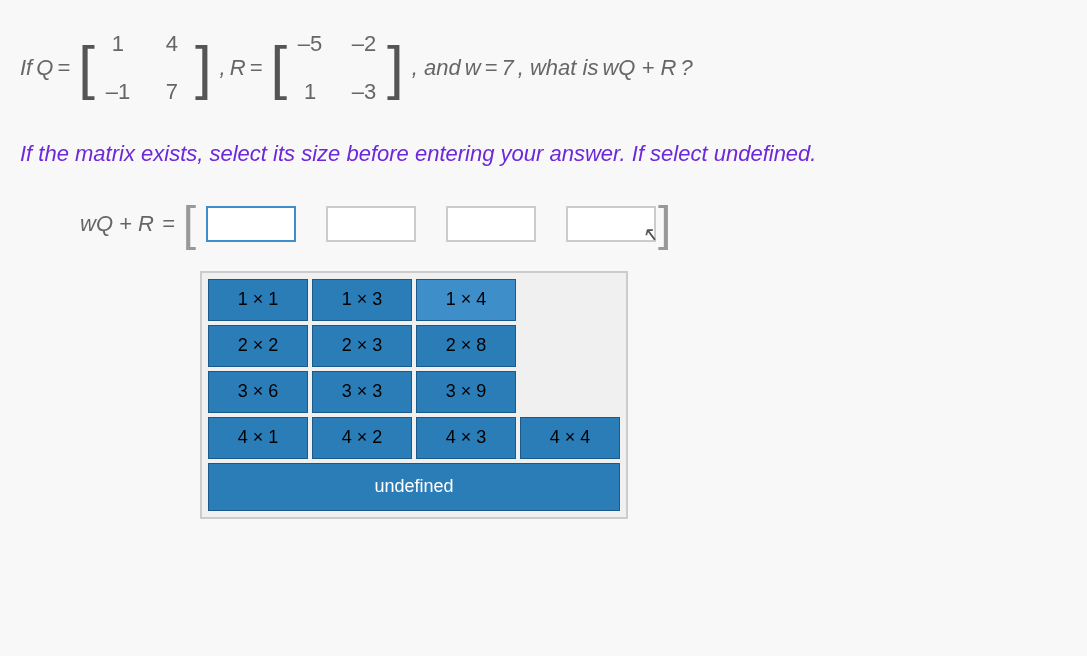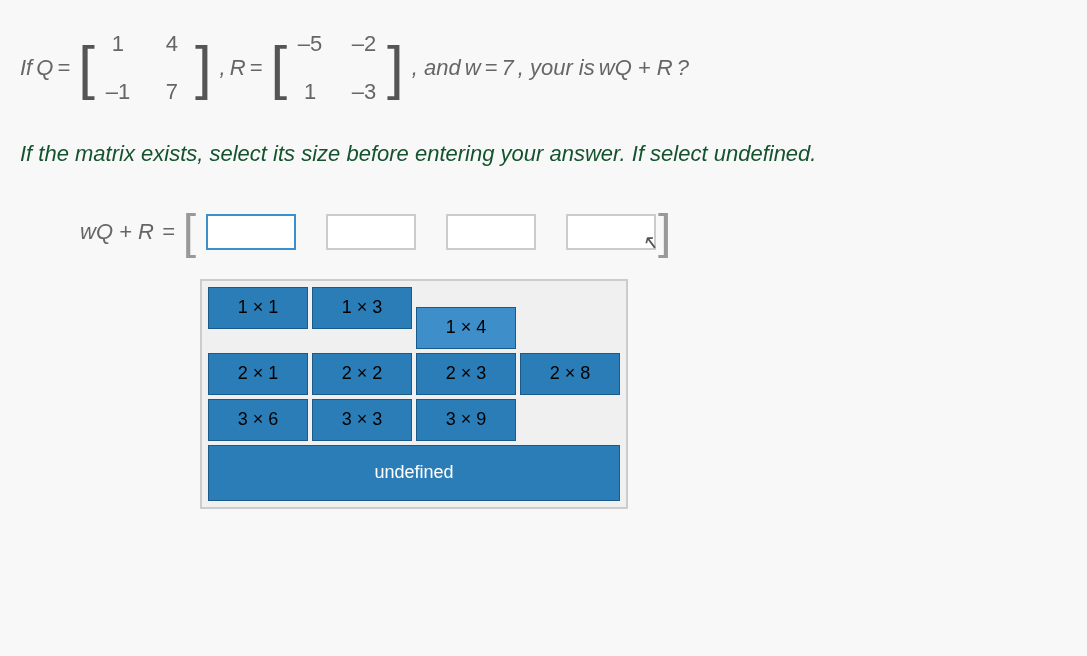--- a/index.html
+++ b/index.html
@@ -22,23 +22,23 @@
       color: #666;
       line-height: 2.2;
       margin-bottom: 20px;
       display: flex;
       align-items: center;
       flex-wrap: wrap;
       gap: 4px;
     }
     .instruction-text {
       font-style: italic;
-      color: #14532d;
+      color: #6d28d9;
       line-height: 1.5;
-      margin-bottom: 40px;
+      margin-bottom: 32px;
     }
     .matrix {
       display: inline-flex;
       align-items: center;
       vertical-align: middle;
       margin: 0 4px;
       font-style: normal;
     }
     .bracket-left, .bracket-right {
       font-size: 60px;
@@ -122,26 +122,25 @@
       display: flex;
       align-items: center;
       justify-content: center;
       font-size: 18px;
       font-style: normal;
       cursor: pointer;
       border: 1px solid #1a5a8a;
     }
     .size-btn.selected {
       background: #3d8ec9;
-      margin-top: 20px;
     }
     .undefined-btn {
       background: #2b7db8;
       color: #fff;
-      height: 56px;
+      height: 48px;
       display: flex;
       align-items: center;
       justify-content: center;
       font-size: 18px;
       font-style: normal;
       cursor: pointer;
       border: 1px solid #1a5a8a;
     }
   </style>
 </head>
@@ -181,21 +180,21 @@
         <span class="matrix-cell">1</span>
         <span class="matrix-cell">–3</span>
       </span>
     </span>
     <span class="bracket-right">]</span>
   </span>
   <span>, and</span>
   <span class="var">w</span>
   <span>=</span>
   <span>7</span>
-  <span>, your is</span>
+  <span>, what is</span>
   <span class="var">wQ + R</span>
   <span>?</span>
 </div>
 
 <div class="instruction-text">If the matrix exists, select its size before entering your answer. If select undefined.</div>
 
 <div class="answer-row">
   <span class="var">wQ + R</span>
   <span style="margin:0 8px;">=</span>
   <span class="answer-bracket-left">[</span>
@@ -209,27 +208,32 @@
   <span class="answer-bracket-right">]</span>
 </div>
 
 <div class="size-selector">
   <div class="size-row">
     <div class="size-btn">1 × 1</div>
     <div class="size-btn">1 × 3</div>
     <div class="size-btn selected">1 × 4</div>
   </div>
   <div class="size-row">
-    <div class="size-btn">2 × 1</div>
     <div class="size-btn">2 × 2</div>
     <div class="size-btn">2 × 3</div>
     <div class="size-btn">2 × 8</div>
   </div>
   <div class="size-row">
     <div class="size-btn">3 × 6</div>
     <div class="size-btn">3 × 3</div>
     <div class="size-btn">3 × 9</div>
   </div>
+  <div class="size-row">
+    <div class="size-btn">4 × 1</div>
+    <div class="size-btn">4 × 2</div>
+    <div class="size-btn">4 × 3</div>
+    <div class="size-btn">4 × 4</div>
+  </div>
   <div class="undefined-btn">undefined</div>
 </div>
 
 
 
 
 </body></html>

